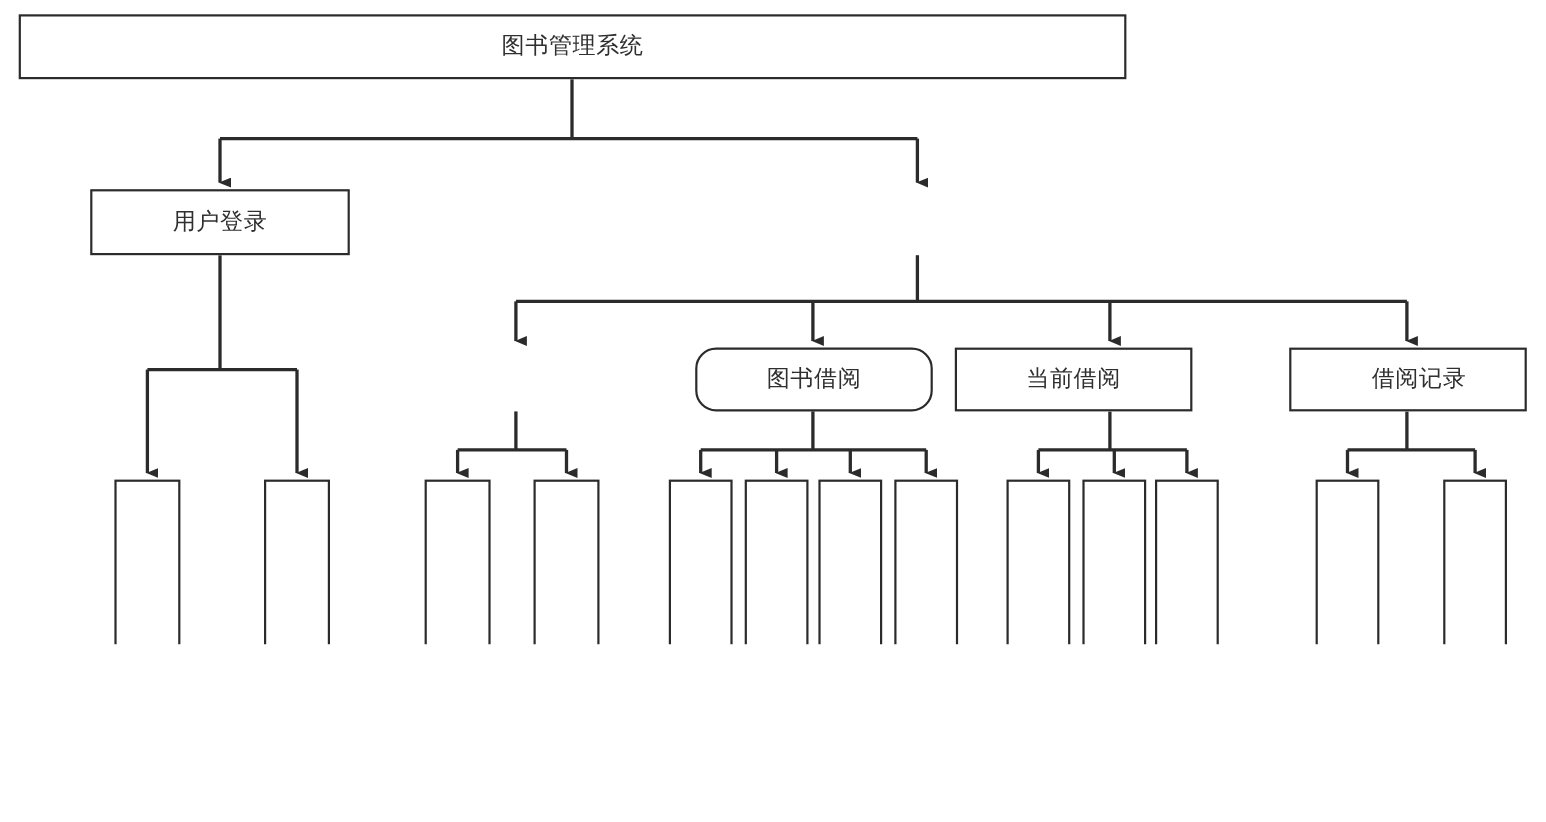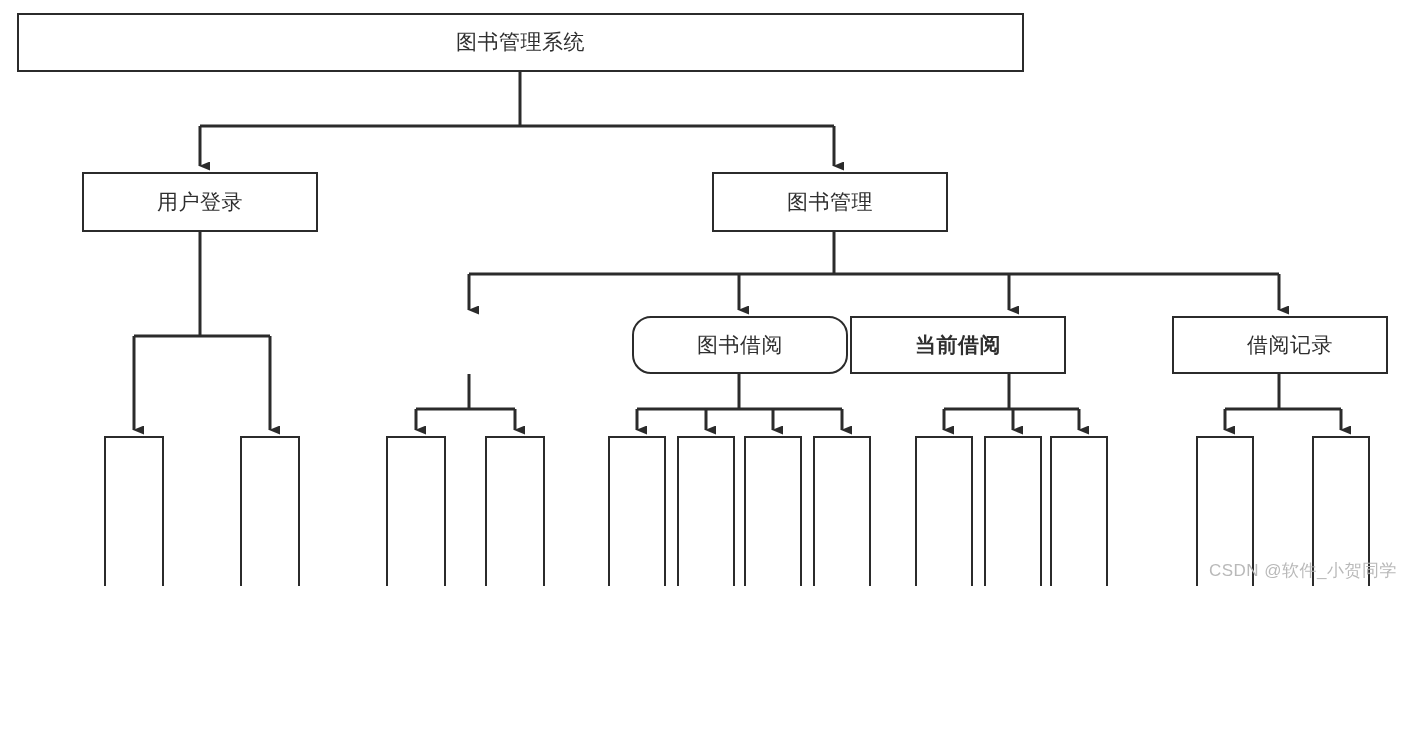--- a/index.html
+++ b/index.html
@@ -124,28 +124,25 @@
     </g>
   </svg>
 
   <div class="node horizontal" style="left:17px; top:13px; width:1007px; height:59px;">
     <span class="node-label">图书管理系统</span>
   </div>
 
   <div class="node horizontal" style="left:82px; top:172px; width:236px; height:60px;">
     <span class="node-label">用户登录</span>
   </div>
-  <div class="node horizontal" style="left:712px; top:172px; width:236px; height:60px;">
-    <span class="node-label">图书管理</span>
-  </div>
 
   <div class="node horizontal" style="left:632px; top:316px; width:216px; height:58px;border-radius:19px;">
     <span class="node-label">图书借阅</span>
   </div>
-  <div class="node horizontal" style="left:850px; top:316px; width:216px; height:58px;font-weight:bold;">
+  <div class="node horizontal" style="left:868px; top:316px; width:216px; height:58px;">
     <span class="node-label">当前借阅</span>
   </div>
   <div class="node horizontal" style="left:1172px; top:316px; width:216px; height:58px;padding-left:20px;">
     <span class="node-label">借阅记录</span>
   </div>
 
   <div class="node vertical" style="left:104px; top:436px; width:60px; height:299px;">
     <span class="node-label">用户登录</span>
   </div>
   <div class="node vertical" style="left:240px; top:436px; width:60px; height:299px;">
@@ -182,15 +179,14 @@
     <span class="node-label">确认归还（管理员）</span>
   </div>
 
   <div class="node vertical" style="left:1196px; top:436px; width:58px; height:299px;">
     <span class="node-label">新增借阅记录</span>
   </div>
   <div class="node vertical" style="left:1312px; top:436px; width:58px; height:299px;">
     <span class="node-label">查询借阅记录</span>
   </div>
 
-  <div id="watermark">CSDN @软件_小贺同学</div>
 
 </div>
 
 </body></html>

